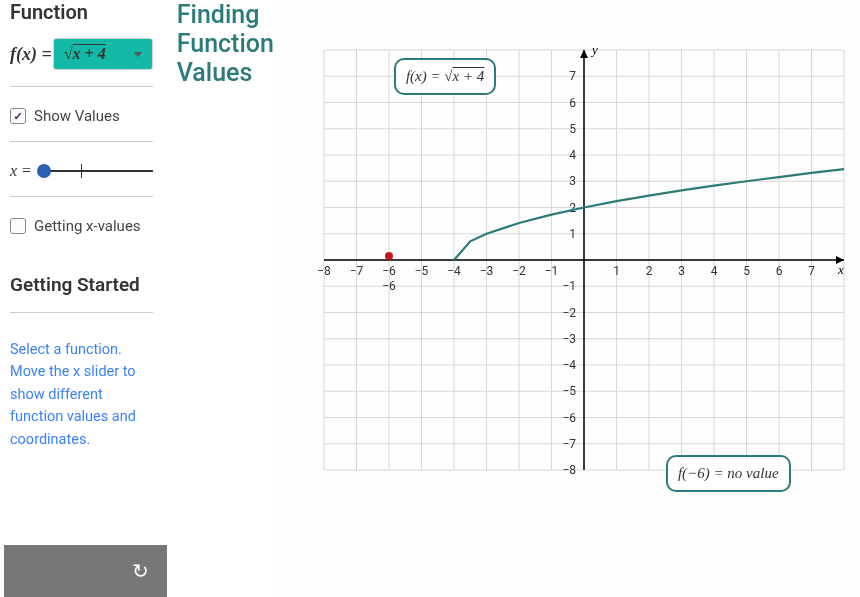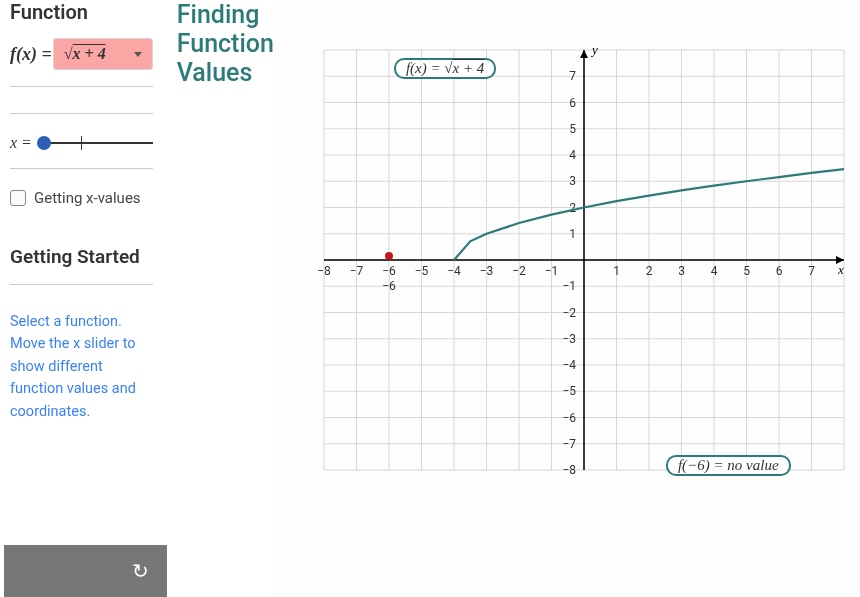--- a/index.html
+++ b/index.html
@@ -23,21 +23,21 @@
   .section-title-partial {
     font-size: 20px;
     font-weight: 600;
     color: #333;
     margin-bottom: 4px;
   }
   .hr { height: 1px; background: #ccc; margin: 6px 0 10px 0; }
   .func-row { display: flex; align-items: center; gap: 1px; font-style: italic; font-family: "Times New Roman", serif; font-size: 18px; font-weight: bold;}
   .func-label { white-space: nowrap; }
   .expr-box {
-    background: #fca5a5;
+    background: #14b8a6;
     border: 1px solid #d6d6d6;
     border-radius: 3px;
     padding: 6px 10px;
     min-width: 100px;
     font-family: "Times New Roman", serif;
     font-style: italic;
     font-size: 16px;
     display: flex;
     align-items: center;
     gap: 6px;
@@ -119,21 +119,21 @@
     flex: 1;
     position: relative;
     background: #fdfdfd;
   }
   .plot-area svg { display:block; }
   .graph-bubble {
     position: absolute;
     border: 2px solid #2c7a7a;
     border-radius: 10px;
     background: rgba(255,255,255,0.8);
-    padding: 0 10px;
+    padding: 8px 10px;
     font-family: "Times New Roman", serif;
     font-style: italic;
     font-size: 15px;
     color: #333;
   }
   .ol { text-decoration: overline; }
 </style>
 </head>
 <body>
 
@@ -143,20 +143,24 @@
   <div class="func-row">
     <span class="func-label">f(x) =</span>
     <div class="expr-box">
       <span>√<span class="ol">x + 4</span></span>
       <span class="dropdown-caret"></span>
     </div>
   </div>
 
   <div class="hr"></div>
 
+  <div class="check-row">
+    <span class="checkbox checked"></span>
+    <span>Show Values</span>
+  </div>
 
   <div class="hr"></div>
 
   <div class="slider-row">
     <span>x =</span>
     <div class="slider-track">
       <div class="slider-tick"></div>
       <div class="slider-thumb"></div>
     </div>
   </div>

